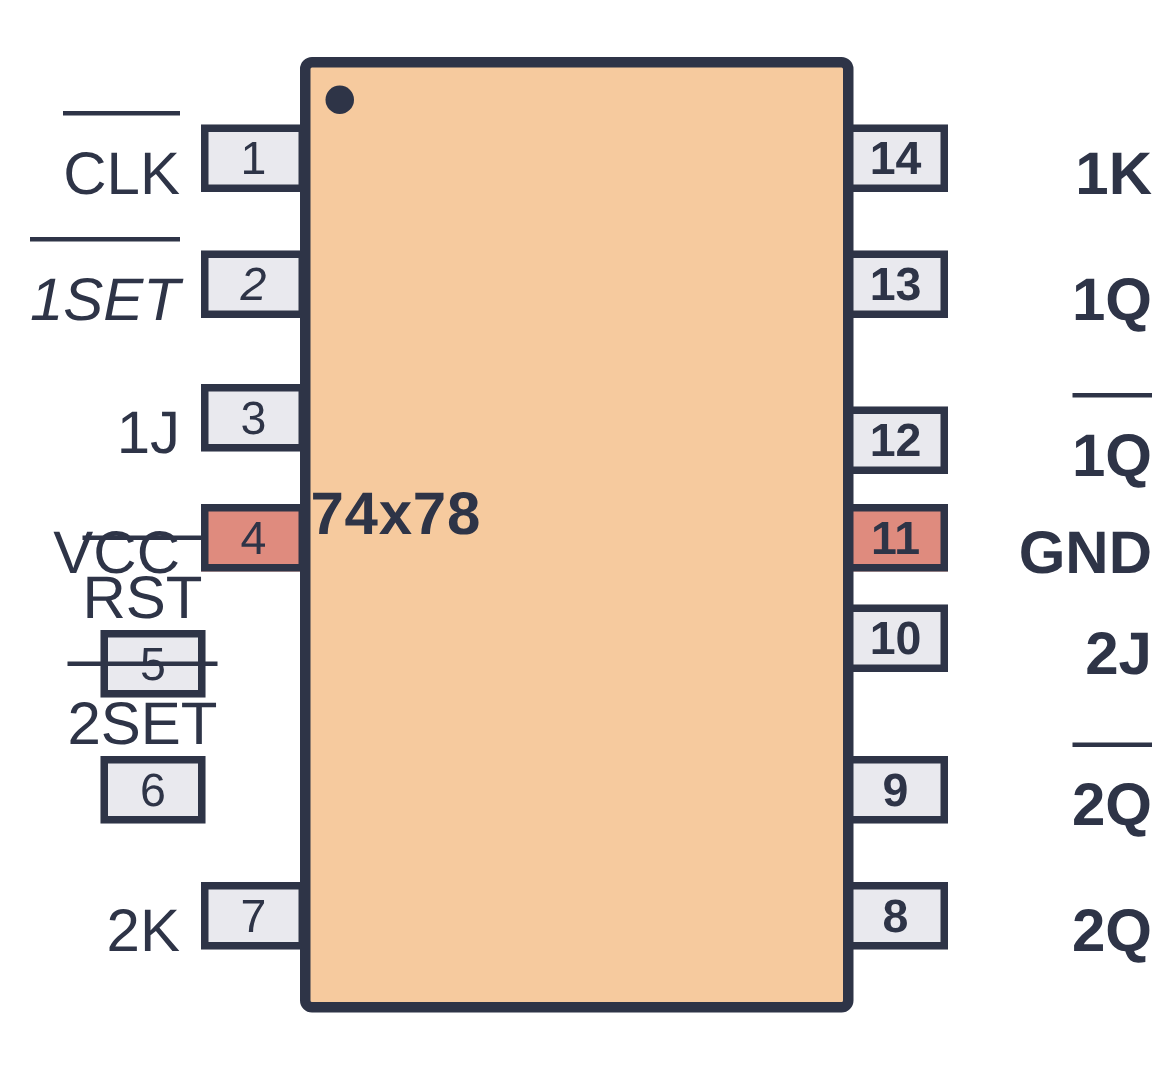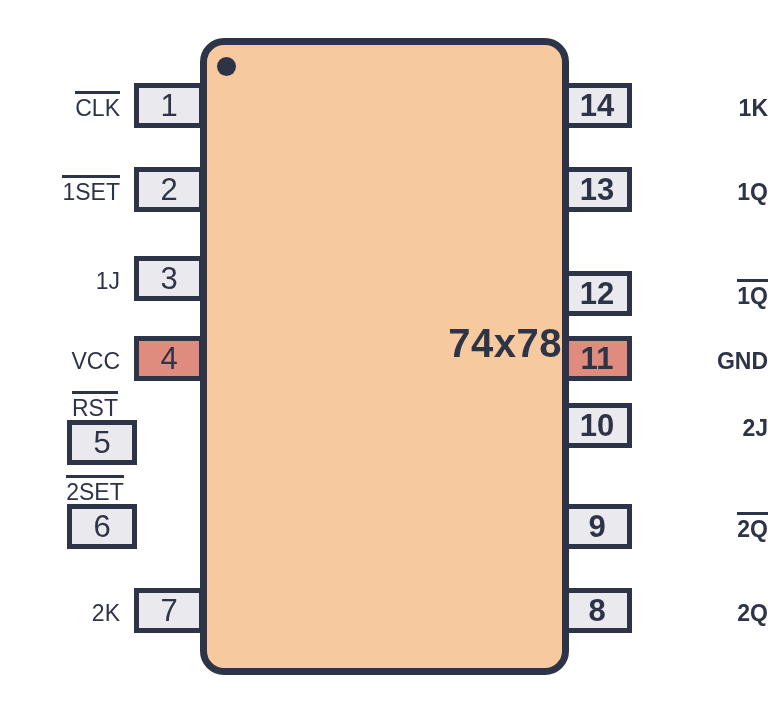--- a/index.html
+++ b/index.html
@@ -24,25 +24,25 @@
   
   .chip-body {
     position: absolute;
     left: 200px;
     top: 38px;
     width: 369px;
     height: 637px;
     box-sizing: border-box;
     background: var(--body-fill);
     border: 7px solid var(--ink);
-    border-radius: 24px;
+    border-radius: 8px;
     z-index: 2;
     display: flex;
     align-items: center;
-    justify-content: flex-end;
+    justify-content: flex-start;
   }
   .pin1-dot {
     position: absolute;
     left: 10px;
     top: 12px;
     width: 19px;
     height: 19px;
     border-radius: 50%;
     background: var(--ink);
   }
@@ -74,25 +74,25 @@
     justify-content: center;
     flex: 0 0 auto;
   }
   .pin-box.power { background: var(--power-fill); }
   .pin-number {
     font-size: 31px;
     line-height: 1;
     color: var(--ink);
   }
   .pin-label {
-    font-size: 23px;
+    font-size: 40px;
     line-height: 1.05;
     color: var(--ink);
     border-top: 3px solid transparent;
-    padding-top: 2px;
+    padding-top: 18px;
     white-space: nowrap;
   }
   .pin-label.ov { border-top-color: var(--ink); }
   .pin-row.left  .pin-label { margin-right: 14px; }
   .pin-row.right .pin-label { margin-left: 16px; }
 </style>
 </head>
 <body>
 
 <div class="stage">
@@ -102,21 +102,21 @@
     <span class="chip-title">74x78</span>
   </div>
 
   <div id="pin-rows">
       <div class="pin-row left" style="top: 83px;">
       <span class="pin-label ov">CLK</span>
       <div class="pin-box">
         <span class="pin-number">1</span>
       </div>
     </div>
-      <div class="pin-row left" style="top: 167px;">
+      <div class="pin-row left" style="top: 167px; font-style: italic;">
       <span class="pin-label ov">1SET</span>
       <div class="pin-box">
         <span class="pin-number">2</span>
       </div>
     </div>
       <div class="pin-row left" style="top: 256px; text-align: center;">
       <span class="pin-label">1J</span>
       <div class="pin-box">
         <span class="pin-number">3</span>
       </div>

